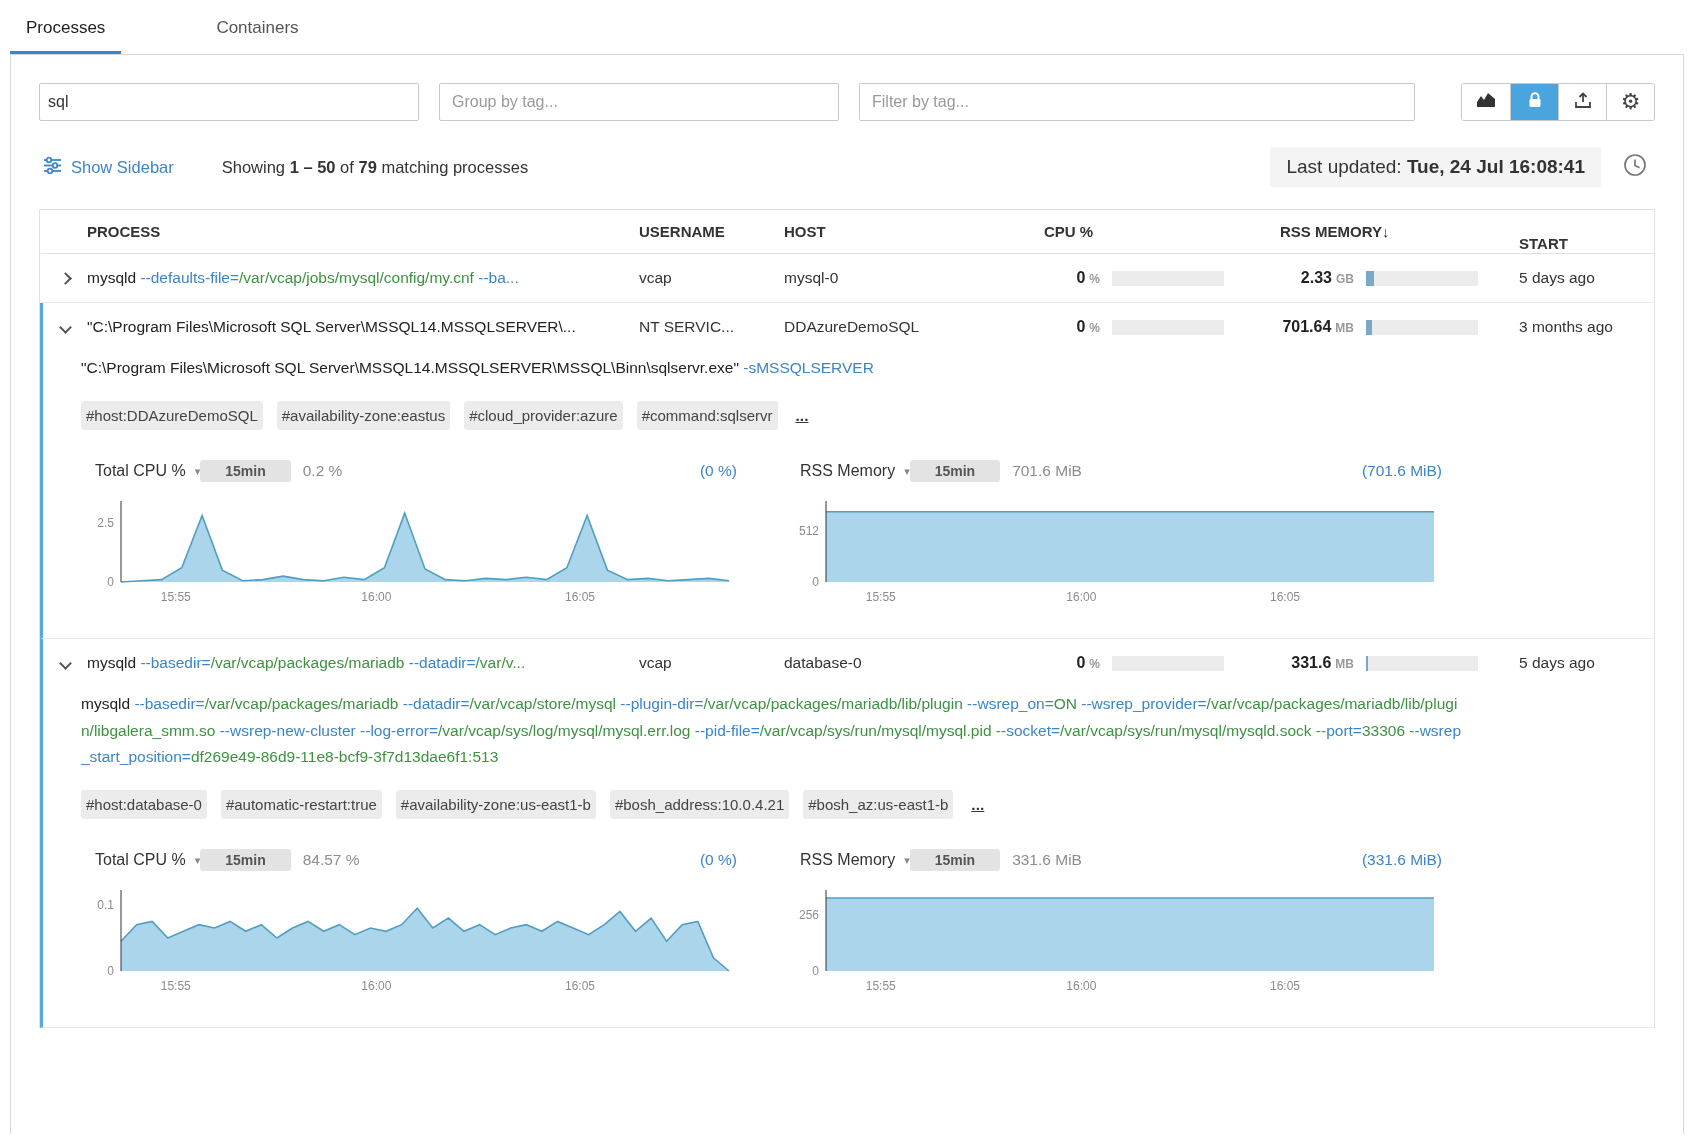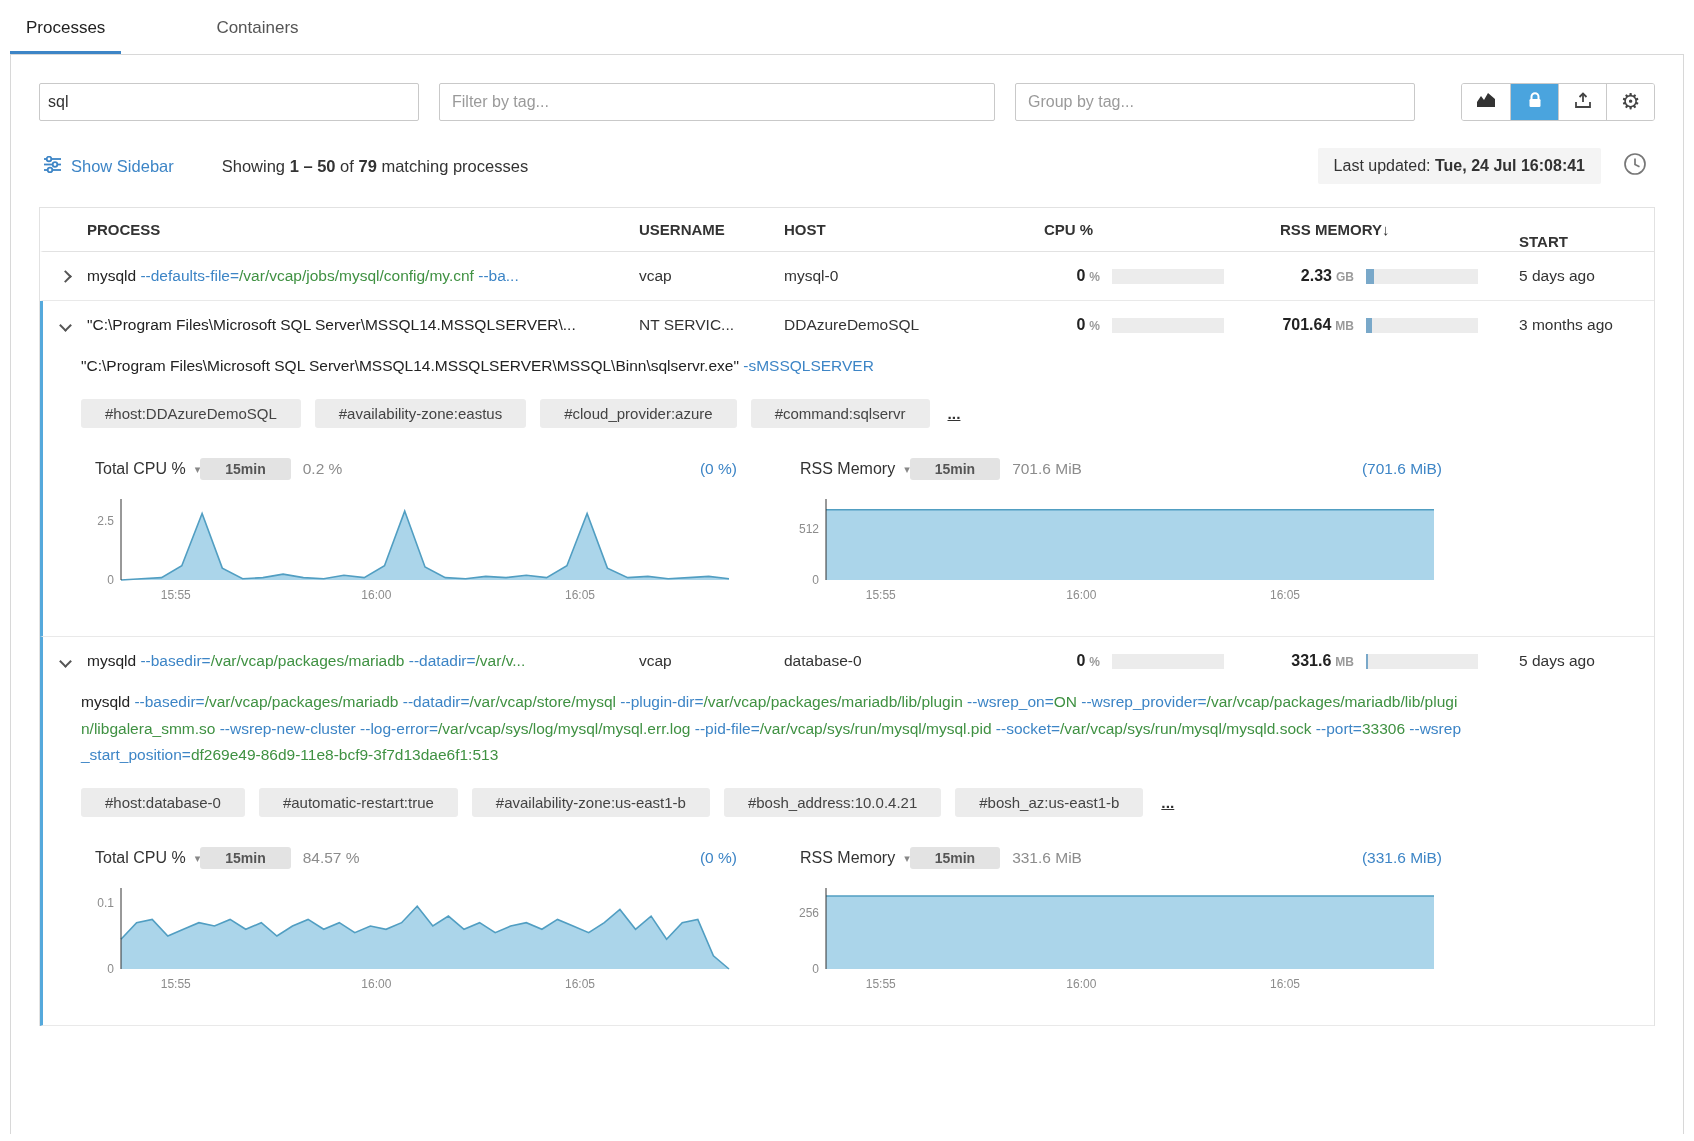--- a/index.html
+++ b/index.html
@@ -30,21 +30,21 @@
   .icon-btn:first-child { border-left:none; }
   .icon-btn.active { background:#4aa4de; }
   .gear-glyph { font-size:22px; color:#444; line-height:1; }
 
   
   .toolbar { display:flex; align-items:center; margin-top:26px; }
   .show-sidebar { display:flex; align-items:center; gap:9px; color:#3d85c6; font-size:16.5px;
     cursor:pointer; margin-left:4px; }
   .showing { margin-left:48px; font-size:16.5px; color:#333; }
   .showing b { font-weight:bold; }
-  .updated-box { margin-left:auto; background:#f4f4f4; padding:9px 16px; font-size:16px;
+  .updated-box { margin-left:auto; background:#f4f4f4; padding:9px 16px; font-size:19px;
     border-radius:2px; color:#333; }
   .updated-box b { font-weight:bold; }
   .clock-btn { width:40px; height:38px; display:flex; align-items:center; justify-content:center;
     margin-left:14px; cursor:pointer; background:#fff; border:none; }
 
   
   .ptable { margin-top:22px; border:1px solid #e2e2e2; border-bottom:none; }
   .grid-row { display:grid; grid-template-columns:44px minmax(0,1fr) 145px 220px 230px 255px 165px;
     align-items:center; }
   .thead { height:44px; font-weight:bold; font-size:15px; border-left:3px solid transparent;
@@ -72,21 +72,21 @@
   .bar .fill { position:absolute; left:0; top:0; bottom:0; background:#79a8c9; }
   .cell-start { padding-left:30px; }
 
   
   .detail { padding:4px 40px 30px 38px; font-size:15.5px; }
   .cmd { line-height:1.7; max-width:1380px; word-break:break-all; font-size:15.5px; }
   .seg-plain { color:#222; }
   .seg-flag  { color:#3d85c6; }
   .seg-value { color:#3f9142; }
   .tags { margin-top:20px; display:flex; gap:14px; align-items:center; flex-wrap:wrap; }
-  .tag-pill { background:#ececec; padding:6px 24px; border-radius:3px; font-size:15px;
+  .tag-pill { background:#ececec; padding:6px 5px; border-radius:3px; font-size:15px;
     color:#444; cursor:pointer; }
   .tags-more { font-weight:bold; color:#333; text-decoration:underline; cursor:pointer;
     margin-left:4px; }
   .charts { display:grid; grid-template-columns:660px 660px; gap:45px; margin-top:24px;text-align:right; }
   .chart-head { display:flex; align-items:center; height:34px; padding:0 4px 0 14px; }
   .chart-title { font-size:16px; color:#333; cursor:pointer; }
   .caret { color:#888; font-size:11px; margin-left:9px; cursor:pointer; }
   .pill { background:#e3e3e3; font-weight:bold; font-size:14px; color:#555;
     padding:3px 25px; border-radius:3px; }
   .chart-val { color:#8c8c8c; margin-left:12px; font-size:15.5px; }
@@ -99,22 +99,22 @@
 
 <div class="tabs">
   <div class="tab active">Processes</div>
   <div class="tab">Containers</div>
 </div>
 
 <div class="card">
 
   <div class="filters">
     <input class="tinput in-search" value="sql" style="">
+    <input class="tinput in-group" placeholder="Group by tag..." style="">
     <input class="tinput in-filter" placeholder="Filter by tag..." style="">
-    <input class="tinput in-group" placeholder="Group by tag..." style="">
     <div class="btn-group">
       <div class="icon-btn">
         <span>
           <svg width="20" height="16" viewBox="0 0 20 16">
               <path d="M1 15 L1 10 L5 4 L8 8 L12 1 L19 7 L19 15 Z" fill="#333"></path>
             </svg>
         </span>
       </div>
       <div class="icon-btn active">
         <span>

